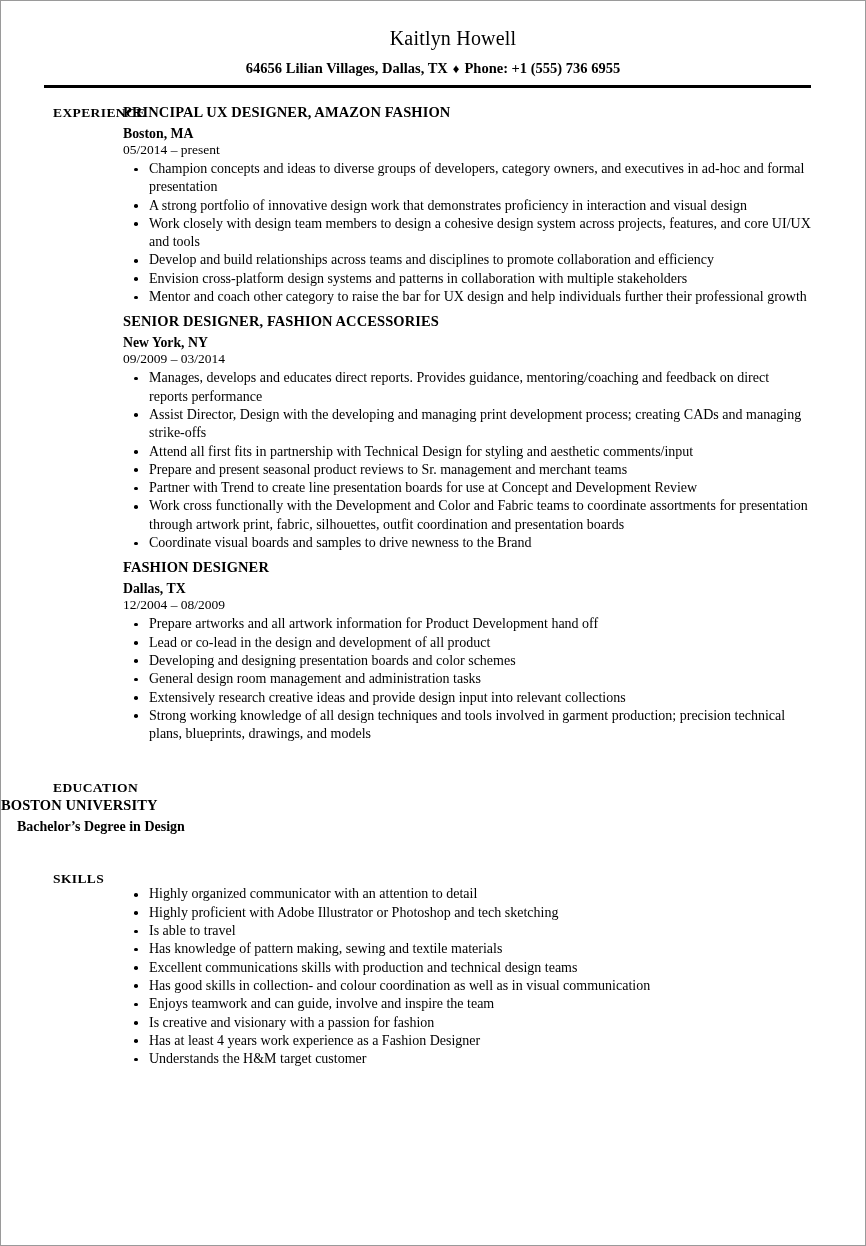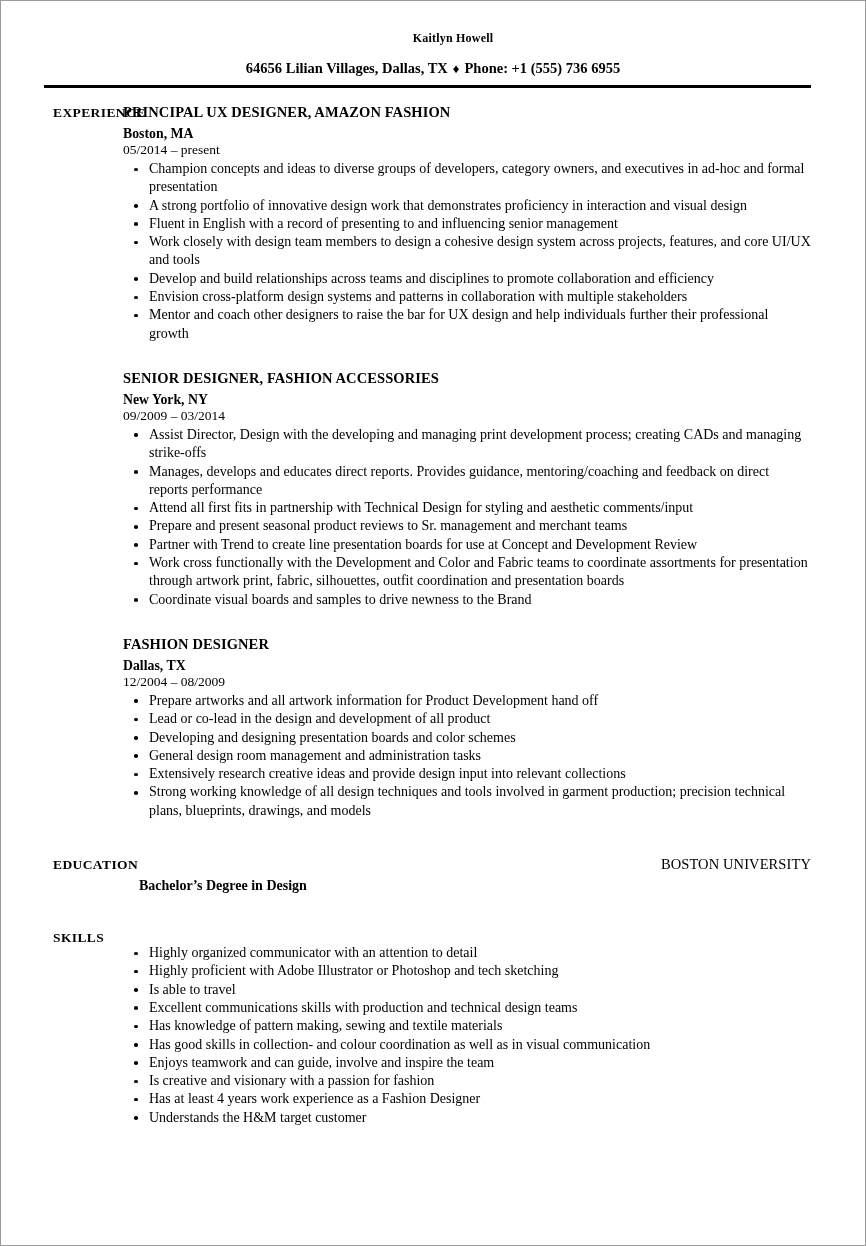--- a/index.html
+++ b/index.html
@@ -27,22 +27,22 @@
     height: 1244px;
     background: #ffffff;
   }
 
   
   .header {
     padding-top: 26px;
     text-align: center;
   }
   .cand-name {
-    font-size: 12px;
-    font-weight: bold;
+    font-size: 20px;
+    font-weight: normal;
     letter-spacing: 0.2px;
     line-height: 22px;
     padding-left: 40px;
   }
   .contact-line {
     margin-top: 11px;
     font-size: 14.5px;
     font-weight: bold;
     line-height: 17px;
   }
@@ -81,21 +81,21 @@
     flex: 1;
     padding-right: 54px;
     box-sizing: border-box;
   }
 
   
   .job {
     margin-bottom: 0;
   }
   .job + .job {
-    margin-top: 26px;
+    margin-top: 6px;
   }
   .job-title {
     font-size: 14.5px;
     font-weight: bold;
     line-height: 19px;
     letter-spacing: 0.1px;
   }
   .job-location {
     font-size: 13.8px;
     font-weight: bold;
@@ -128,27 +128,27 @@
     top: 7.5px;
     width: 3.6px;
     height: 3.6px;
     border-radius: 50%;
     background: #000000;
   }
 
   
   .section.education {
     margin-top: 35px;
+    flex-direction: column;
   }
   .edu-school {
     font-size: 14.5px;
-    font-weight: normal;
+    font-weight: bold;
     line-height: 19px;
     letter-spacing: 0.1px;
-    text-align: right;
   }
   .edu-degree {
     font-size: 14px;
     font-weight: bold;
     line-height: 18px;
     margin-top: 3px;
     margin-left: 16px;
   }
 
   
@@ -179,35 +179,34 @@
         <div class="sec-label-col">EXPERIENCE</div>
         <div class="sec-content-col">
 
           <div class="job">
             <div class="job-title">PRINCIPAL UX DESIGNER, AMAZON FASHION</div>
             <div class="job-location">Boston, MA</div>
             <div class="job-dates">05/2014 – present</div>
             <ul class="bullets">
               <li>Champion concepts and ideas to diverse groups of developers, category owners, and executives in ad-hoc and formal presentation</li>
               <li>A strong portfolio of innovative design work that demonstrates proficiency in interaction and visual design</li>
-              <li>Fluent in English with a record of presenting to and influencing senior management</li>
               <li>Work closely with design team members to design a cohesive design system across projects, features, and core UI/UX and tools</li>
               <li>Develop and build relationships across teams and disciplines to promote collaboration and efficiency</li>
               <li>Envision cross-platform design systems and patterns in collaboration with multiple stakeholders</li>
-              <li>Mentor and coach other designers to raise the bar for UX design and help individuals further their professional growth</li>
+              <li>Mentor and coach other category to raise the bar for UX design and help individuals further their professional growth</li>
             </ul>
           </div>
 
           <div class="job">
             <div class="job-title">SENIOR DESIGNER, FASHION ACCESSORIES</div>
             <div class="job-location">New York, NY</div>
             <div class="job-dates">09/2009 – 03/2014</div>
             <ul class="bullets">
+              <li>Manages, develops and educates direct reports. Provides guidance, mentoring/coaching and feedback on direct reports performance</li>
               <li>Assist Director, Design with the developing and managing print development process; creating CADs and managing strike-offs</li>
-              <li>Manages, develops and educates direct reports. Provides guidance, mentoring/coaching and feedback on direct reports performance</li>
               <li>Attend all first fits in partnership with Technical Design for styling and aesthetic comments/input</li>
               <li>Prepare and present seasonal product reviews to Sr. management and merchant teams</li>
               <li>Partner with Trend to create line presentation boards for use at Concept and Development Review</li>
               <li>Work cross functionally with the Development and Color and Fabric teams to coordinate assortments for presentation through artwork print, fabric, silhouettes, outfit coordination and presentation boards</li>
               <li>Coordinate visual boards and samples to drive newness to the Brand</li>
             </ul>
           </div>
 
           <div class="job">
             <div class="job-title">FASHION DESIGNER</div>
@@ -234,22 +233,22 @@
         </div>
       </div>
 
       <div class="section skills">
         <div class="sec-label-col">SKILLS</div>
         <div class="sec-content-col">
           <ul class="bullets">
             <li>Highly organized communicator with an attention to detail</li>
             <li>Highly proficient with Adobe Illustrator or Photoshop and tech sketching</li>
             <li>Is able to travel</li>
+            <li>Has knowledge of pattern making, sewing and textile materials</li>
             <li>Excellent communications skills with production and technical design teams</li>
-            <li>Has knowledge of pattern making, sewing and textile materials</li>
             <li>Has good skills in collection- and colour coordination as well as in visual communication</li>
             <li>Enjoys teamwork and can guide, involve and inspire the team</li>
             <li>Is creative and visionary with a passion for fashion</li>
             <li>Has at least 4 years work experience as a Fashion Designer</li>
             <li>Understands the H&amp;M target customer</li>
           </ul>
         </div>
       </div>
 
     </div>

